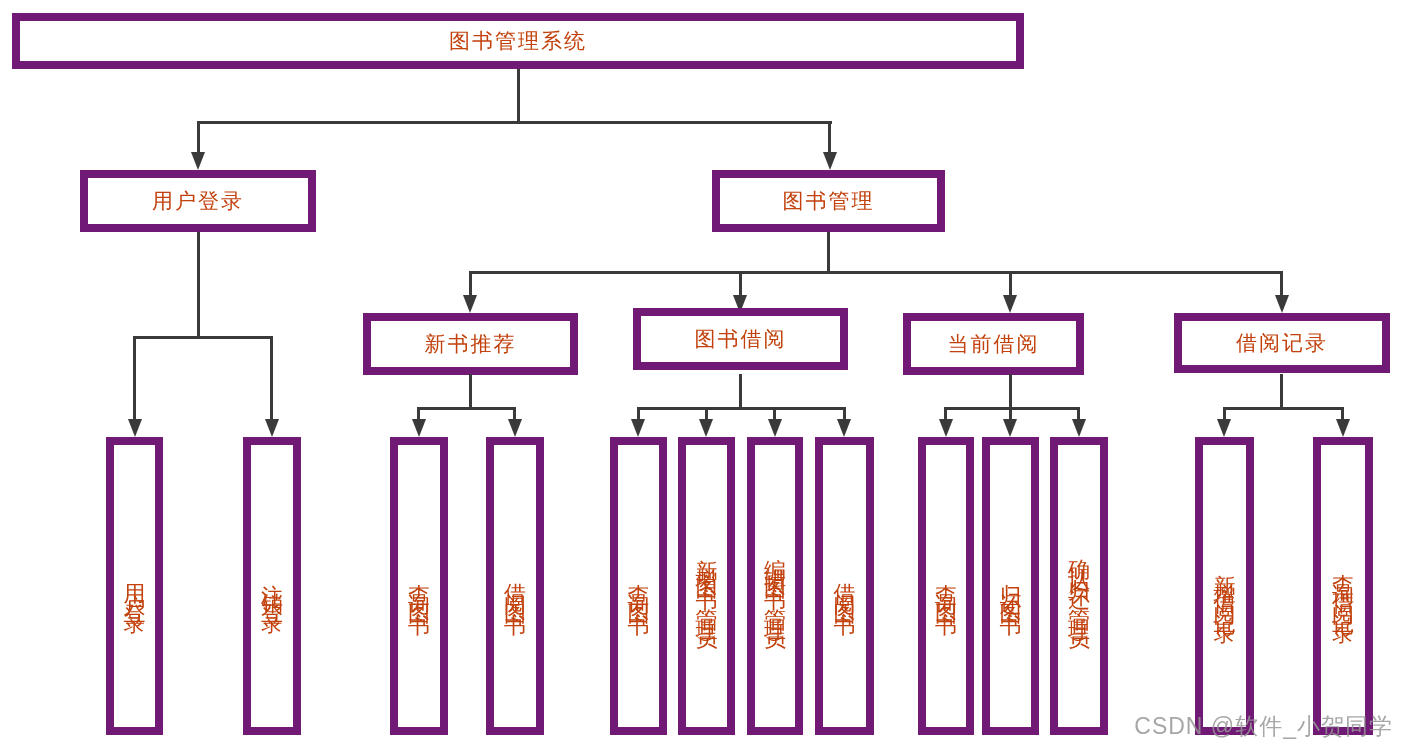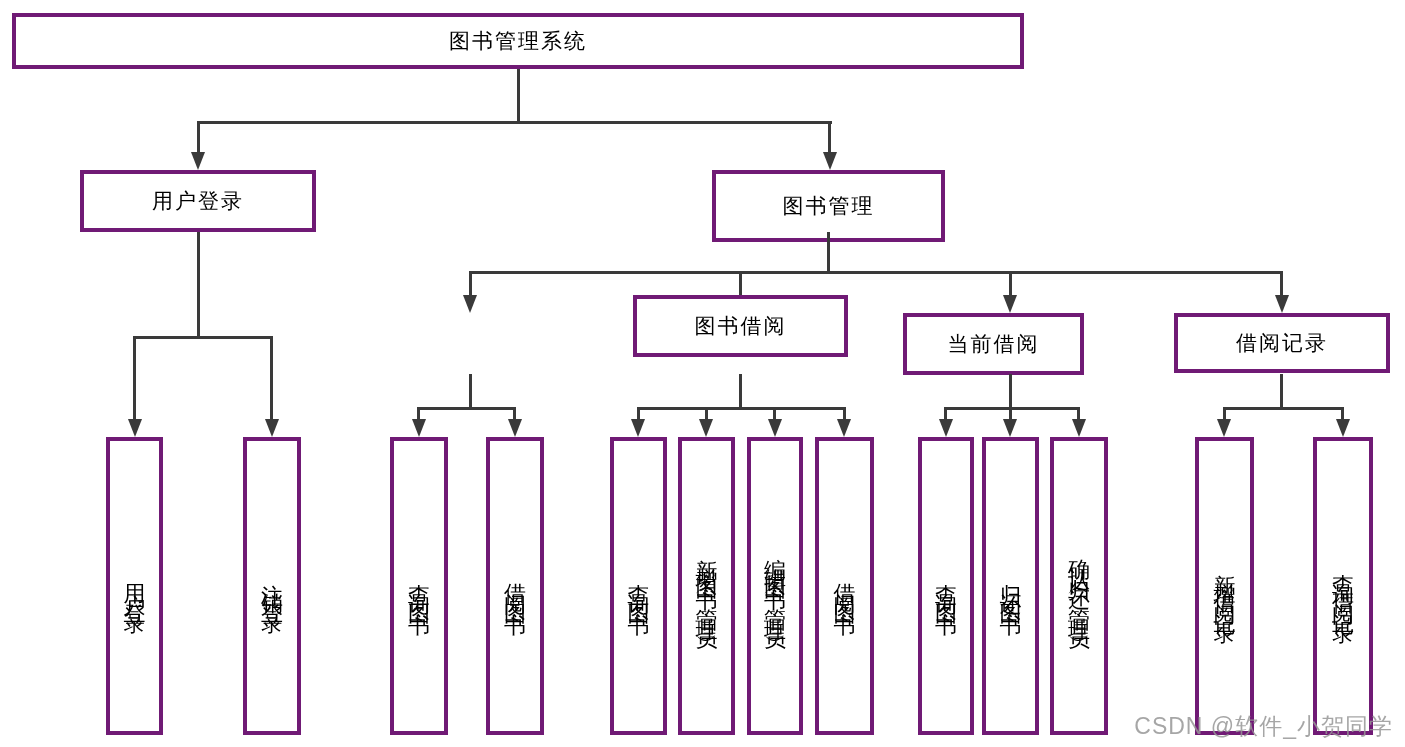--- a/index.html
+++ b/index.html
@@ -4,23 +4,23 @@
 <style>
   * { margin:0; padding:0; box-sizing:border-box; }
   html,body { background:#ffffff; }
   body {
     width:1405px; height:747px; position:relative; overflow:hidden;
     font-family:"Liberation Sans", sans-serif;
   }
   #canvas { position:absolute; left:0; top:0; width:1405px; height:747px; }
 
   .box {
-    position:absolute; background:#ffffff; border:4px solid #701a75;
+    position:absolute; background:#ffffff; border:8px solid #701a75;
     display:flex; align-items:center; justify-content:center;
-    color:#000000;
+    color:#c2410c;
   }
   .hbox { font-size:21px; letter-spacing:2px; white-space:nowrap; }
   .vbox {
     writing-mode:vertical-rl; text-orientation:mixed;
     font-size:22px; letter-spacing:10px; line-height:1;
   }
 
   .lv, .lh { position:absolute; background:#3a3a3a; }
   .lv { width:3px; }
   .lh { height:3px; }
@@ -44,41 +44,42 @@
   <div class="box hbox" style="left:12px;top:13px;width:1012px;height:56px">图书管理系统</div>
 
   <div class="lv" style="left:517px;top:69px;height:55px"></div>
   <div class="lh" style="left:197px;top:121px;width:635px"></div>
   <div class="lv" style="left:197px;top:121px;height:33px"></div>
   <div class="ah" style="left:191px;top:152px"></div>
   <div class="lv" style="left:828px;top:121px;height:33px"></div>
   <div class="ah" style="left:823px;top:152px"></div>
 
   <div class="box hbox" style="left:80px;top:170px;width:236px;height:62px">用户登录</div>
-  <div class="box hbox" style="left:712px;top:170px;width:233px;height:72px">图书管理</div>
+  <div class="box hbox" style="left:712px;top:170px;width:233px;height:62px">图书管理</div>
 
   <div class="lv" style="left:197px;top:232px;height:107px"></div>
   <div class="lh" style="left:133px;top:336px;width:140px"></div>
   <div class="lv" style="left:133px;top:336px;height:87px"></div>
   <div class="ah" style="left:128px;top:419px"></div>
   <div class="lv" style="left:270px;top:336px;height:87px"></div>
   <div class="ah" style="left:265px;top:419px"></div>
 
   <div class="lv" style="left:827px;top:232px;height:42px"></div>
   <div class="lh" style="left:469px;top:271px;width:814px"></div>
   <div class="lv" style="left:469px;top:271px;height:28px"></div>
   <div class="ah" style="left:463px;top:295px"></div>
   <div class="lv" style="left:739px;top:271px;height:28px"></div>
   <div class="ah" style="left:733px;top:295px"></div>
   <div class="lv" style="left:1009px;top:271px;height:28px"></div>
   <div class="ah" style="left:1003px;top:295px"></div>
   <div class="lv" style="left:1280px;top:271px;height:28px"></div>
   <div class="ah" style="left:1275px;top:295px"></div>
 
-  <div class="box hbox" style="left:633px;top:295px;width:215px;height:62px">图书借阅</div>
+  <div class="box hbox" style="left:363px;top:313px;width:215px;height:62px">新书推荐</div>
+  <div class="box hbox" style="left:633px;top:308px;width:215px;height:62px">图书借阅</div>
   <div class="box hbox" style="left:903px;top:313px;width:181px;height:62px">当前借阅</div>
   <div class="box hbox" style="left:1174px;top:313px;width:216px;height:60px">借阅记录</div>
 
   <div class="lv" style="left:469px;top:374px;height:36px"></div>
   <div class="lh" style="left:417px;top:407px;width:99px"></div>
   <div class="lv" style="left:417px;top:407px;height:16px"></div>
   <div class="ah" style="left:412px;top:419px"></div>
   <div class="lv" style="left:513px;top:407px;height:16px"></div>
   <div class="ah" style="left:508px;top:419px"></div>
 

